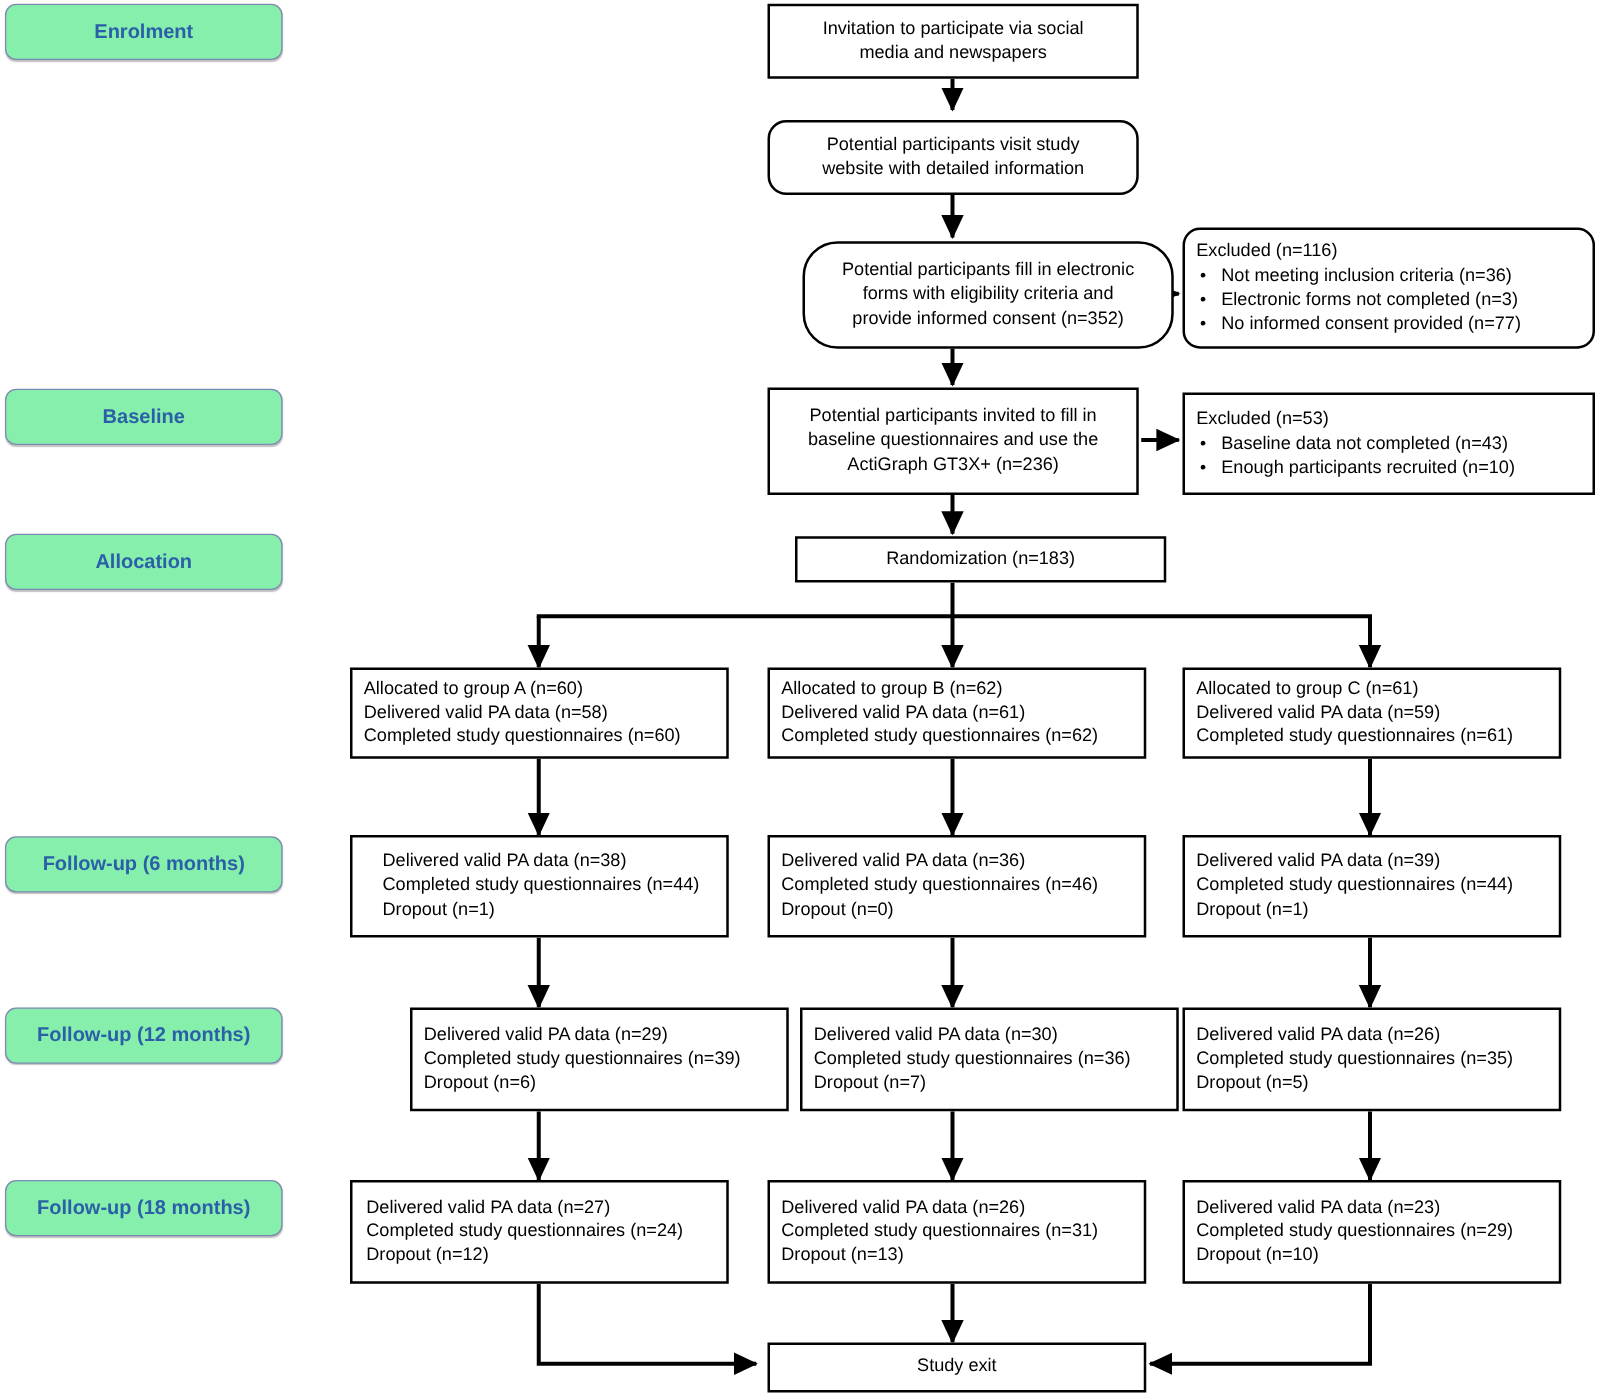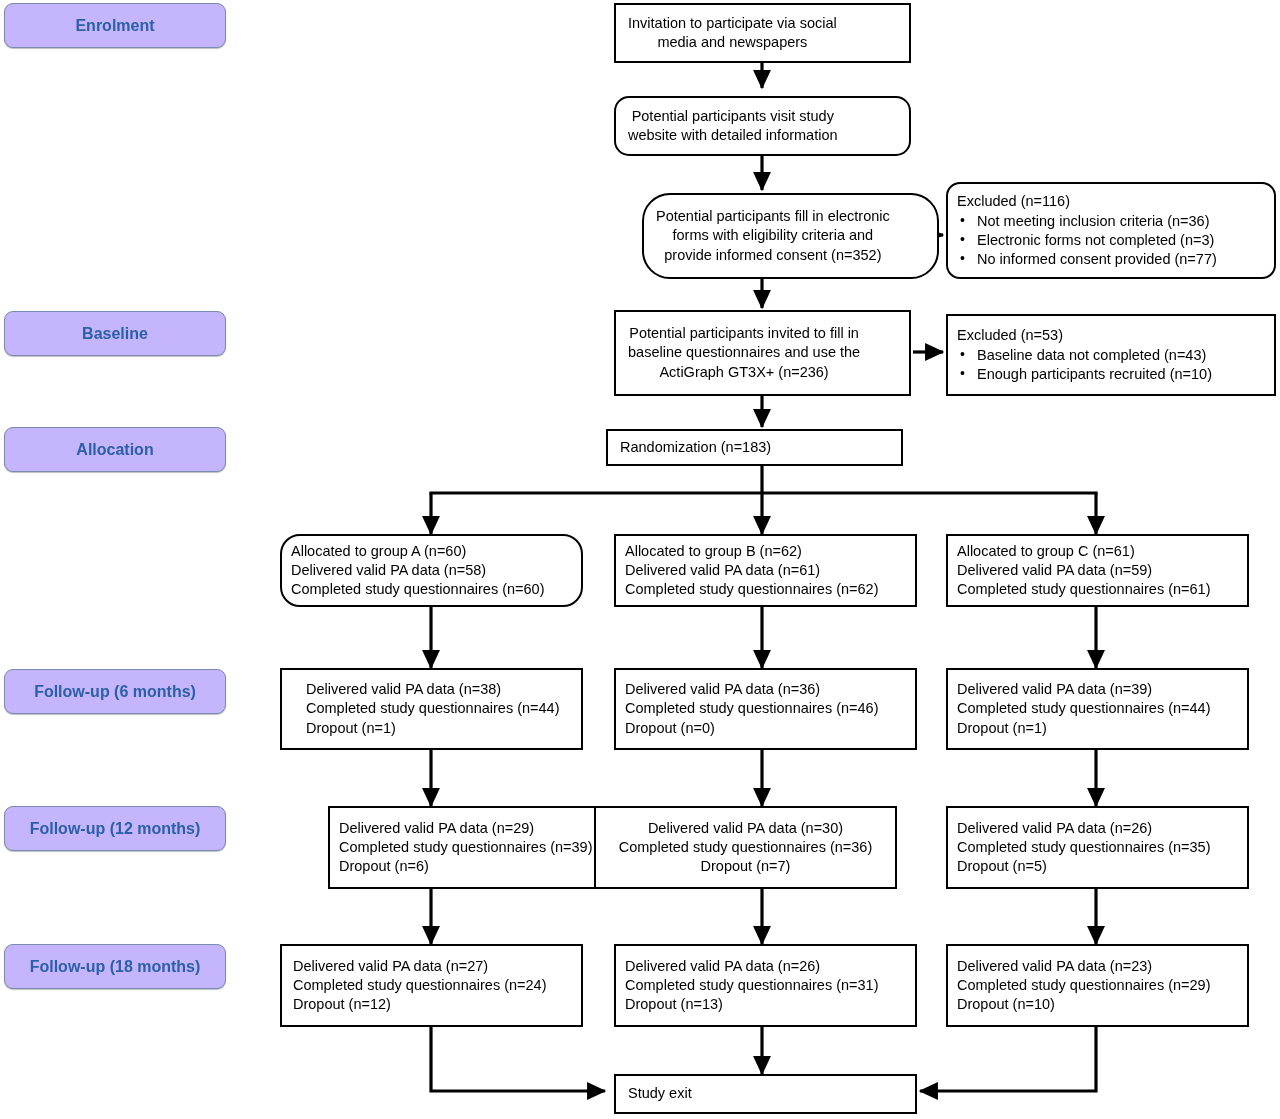--- a/index.html
+++ b/index.html
@@ -23,21 +23,21 @@
     left: 0;
     top: 0;
     width: 1280px;
     height: 1119px;
     pointer-events: none;
   }
   
   .stage-pill {
     position: absolute;
     box-sizing: border-box;
-    background: #c4b5fd;
+    background: #86efac;
     border: 1px solid #7b8ab0;
     border-radius: 9px;
     color: #2b5fa8;
     font-weight: bold;
     font-size: 16px;
     display: flex;
     align-items: center;
     justify-content: center;
     text-align: center;
     box-shadow: 0 1px 1px rgba(0,0,0,0.25);
@@ -48,22 +48,23 @@
     box-sizing: border-box;
     background: #ffffff;
     border: 2.5px solid #000000;
     font-size: 14.5px;
     line-height: 1.32;
     color: #000000;
   }
   .flow-box.centered {
     display: flex;
     align-items: center;
+    justify-content: center;
     text-align: center;
-    padding: 4px 12px;
+    padding: 4px 26px;
   }
   .flow-box.left-text {
     display: flex;
     flex-direction: column;
     justify-content: center;
     text-align: left;
     padding: 4px 9px;
   }
   .flow-box .line {
     white-space: nowrap;
@@ -204,25 +205,25 @@
   </div>
 
   <div class="flow-box left-text" style="left:946px; top:314px; width:330px; height:82px;">
     <div class="excl-head">Excluded (n=53)</div>
     <ul class="excl-list">
       <li><span class="bullet">•</span><span>Baseline data not completed (n=43)</span></li>
       <li><span class="bullet">•</span><span>Enough participants recruited (n=10)</span></li>
     </ul>
   </div>
 
-  <div class="flow-box centered" style="left:606px; top:429px; width:297px; height:37px;">
+  <div class="flow-box centered" style="left:636px; top:429px; width:297px; height:37px;">
     <span>Randomization (n=183)</span>
   </div>
 
-  <div class="flow-box left-text" style="left:280px; top:534px; width:303px; height:73px;border-radius:20px;">
+  <div class="flow-box left-text" style="left:280px; top:534px; width:303px; height:73px;">
     <span class="line">Allocated to group A (n=60)</span>
     <span class="line">Delivered valid PA data (n=58)</span>
     <span class="line">Completed study questionnaires (n=60)</span>
   </div>
   <div class="flow-box left-text" style="left:614px; top:534px; width:303px; height:73px;">
     <span class="line">Allocated to group B (n=62)</span>
     <span class="line">Delivered valid PA data (n=61)</span>
     <span class="line">Completed study questionnaires (n=62)</span>
   </div>
   <div class="flow-box left-text" style="left:946px; top:534px; width:303px; height:73px;">
@@ -245,21 +246,21 @@
     <span class="line">Delivered valid PA data (n=39)</span>
     <span class="line">Completed study questionnaires (n=44)</span>
     <span class="line">Dropout (n=1)</span>
   </div>
 
   <div class="flow-box left-text" style="left:280px; top:806px; width:303px; height:83px;margin-left:48px;">
     <span class="line">Delivered valid PA data (n=29)</span>
     <span class="line">Completed study questionnaires (n=39)</span>
     <span class="line">Dropout (n=6)</span>
   </div>
-  <div class="flow-box left-text" style="left:594px; top:806px; width:303px; height:83px;text-align:center;">
+  <div class="flow-box left-text" style="left:640px; top:806px; width:303px; height:83px;">
     <span class="line">Delivered valid PA data (n=30)</span>
     <span class="line">Completed study questionnaires (n=36)</span>
     <span class="line">Dropout (n=7)</span>
   </div>
   <div class="flow-box left-text" style="left:946px; top:806px; width:303px; height:83px;">
     <span class="line">Delivered valid PA data (n=26)</span>
     <span class="line">Completed study questionnaires (n=35)</span>
     <span class="line">Dropout (n=5)</span>
   </div>
 

